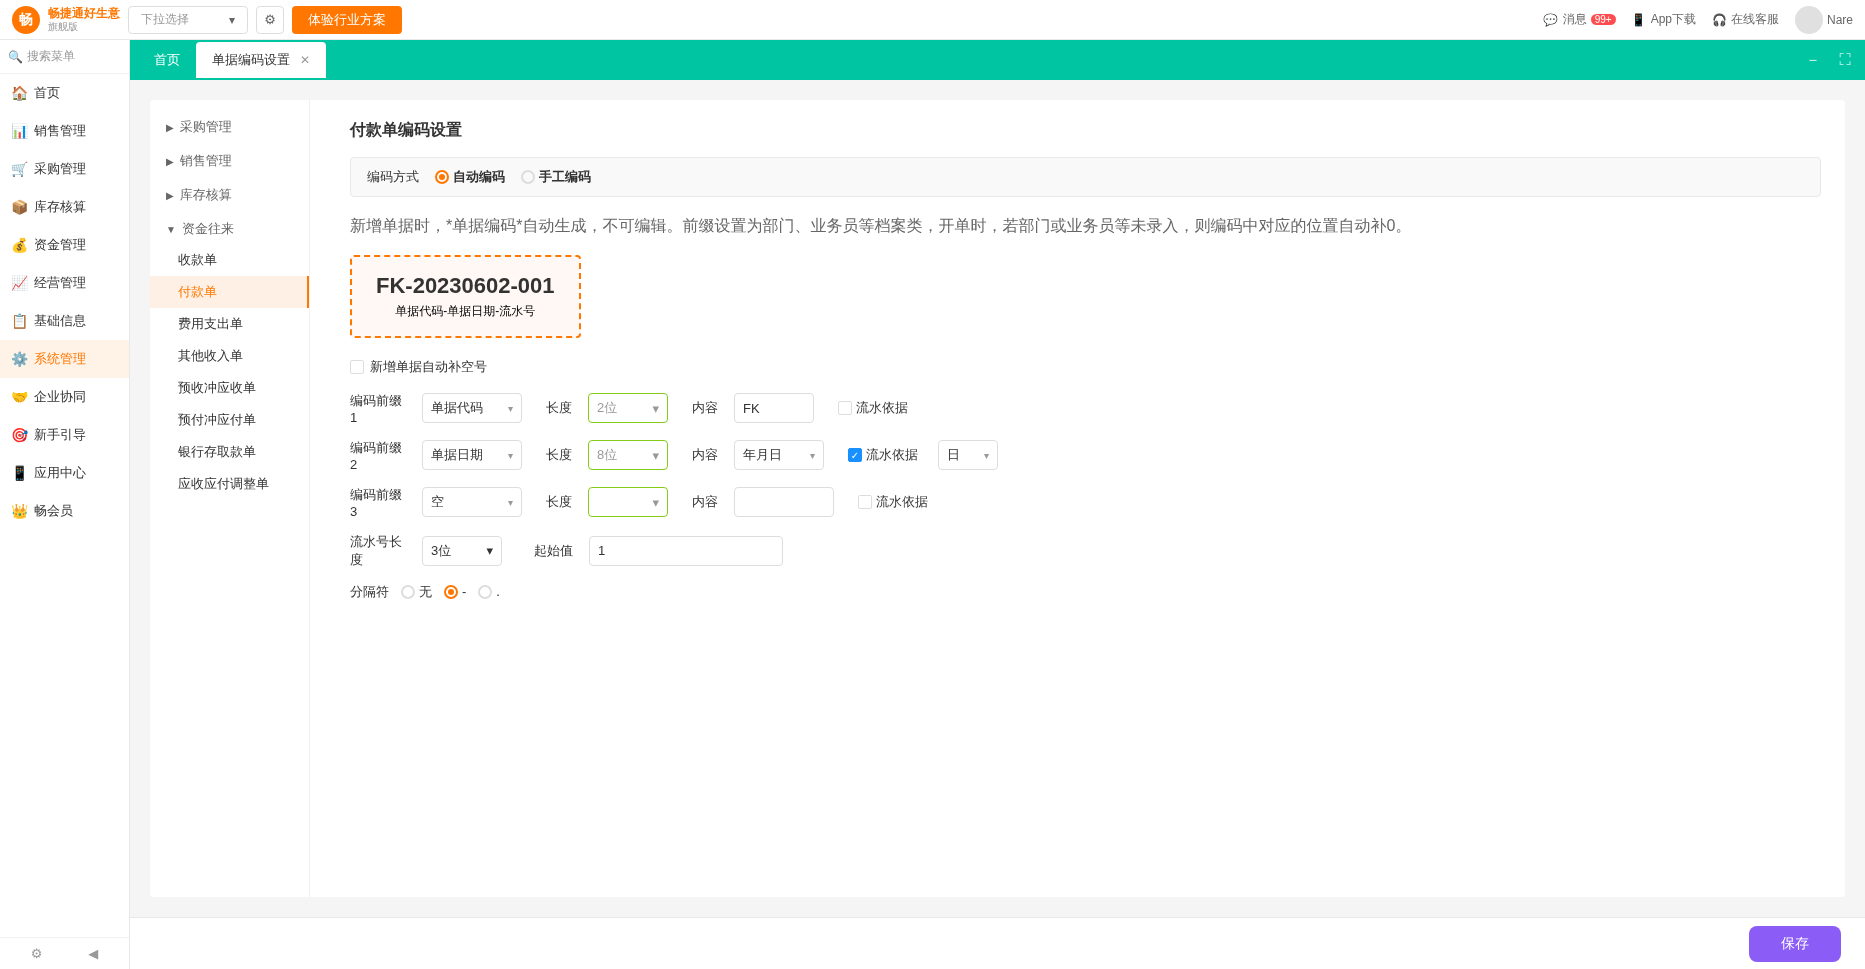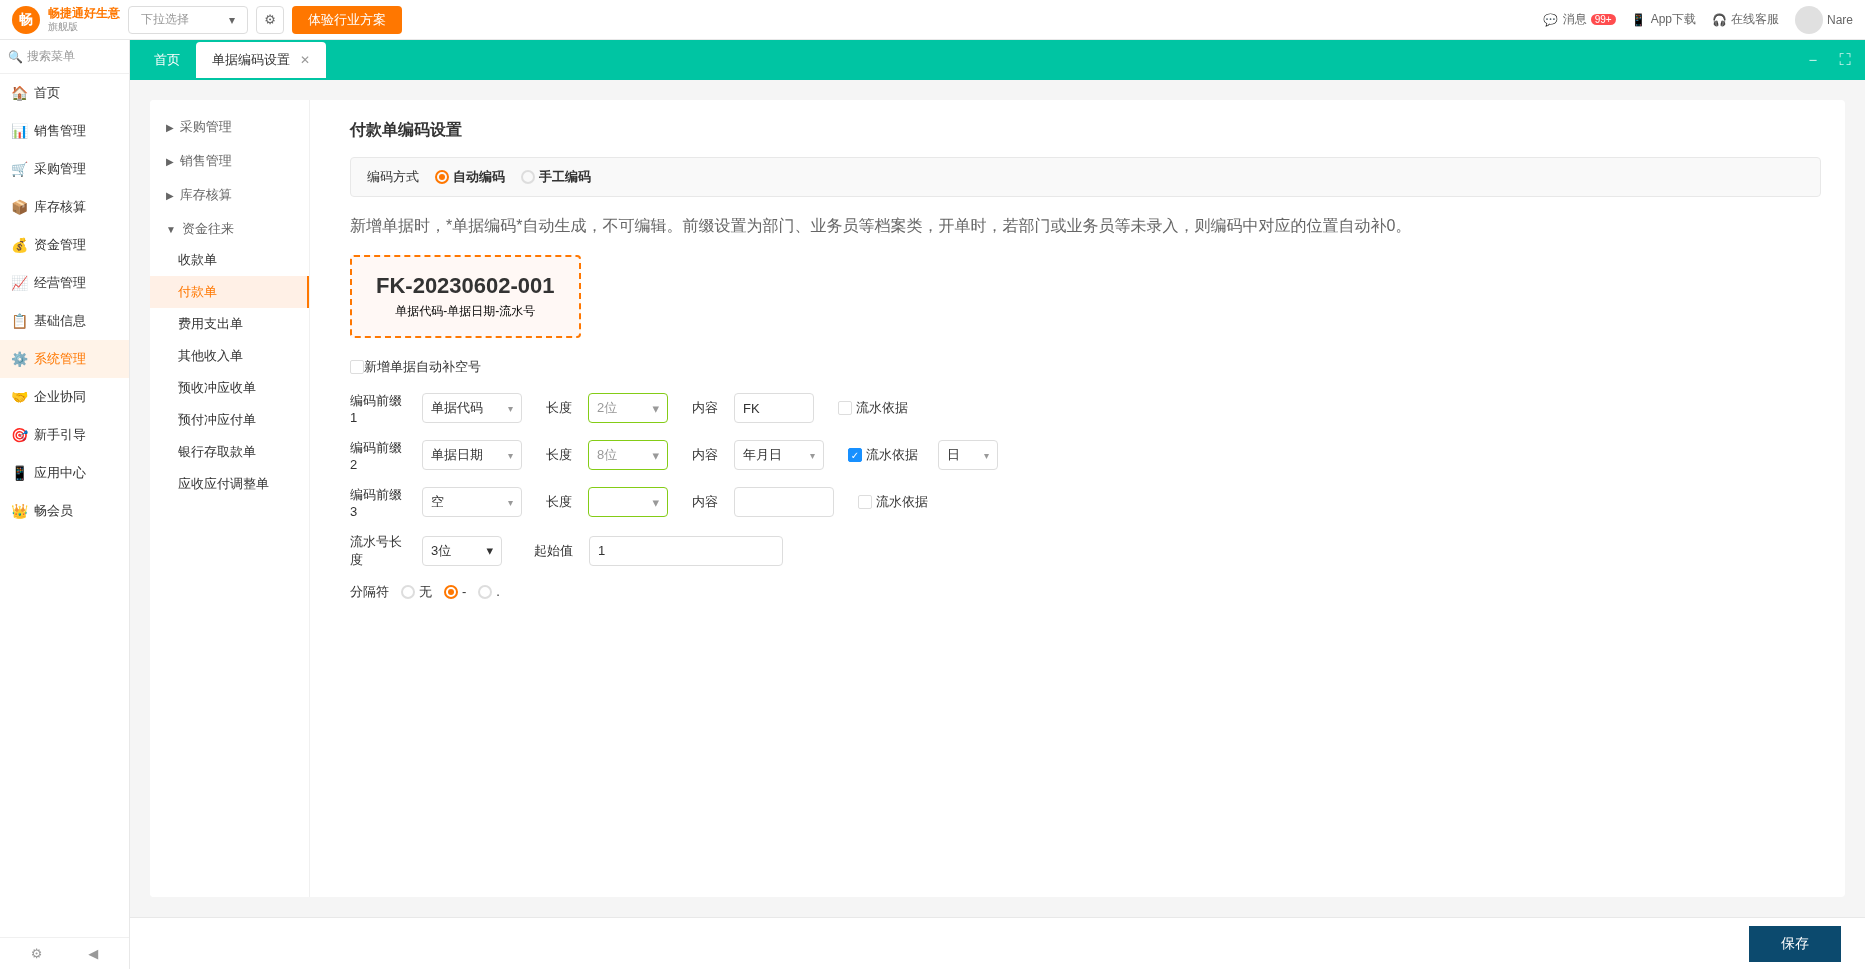--- a/index.html
+++ b/index.html
@@ -70,21 +70,21 @@
 
     
     .notice { color: #666; font-size: 16px; margin-bottom: 16px; line-height: 1.6; }
 
     
     .code-preview { border: 2px dashed #ff7700; background: #fff8f5; border-radius: 4px; padding: 16px 24px; display: inline-block; margin-bottom: 20px; }
     .code-preview-main { font-size: 22px; font-weight: bold; color: #333; }
     .code-preview-sub { font-size: 12px; color: #000000; margin-top: 4px; text-align: center; }
 
     
-    .new-record-row { display: flex; align-items: center; margin-bottom: 16px; font-size: 13px; color: #333; }
+    .new-record-row { display: flex; align-items: center; gap: 6px; margin-bottom: 16px; font-size: 13px; color: #333; }
     .checkbox { width: 14px; height: 14px; border: 1px solid #ddd; border-radius: 2px; display: inline-flex; align-items: center; justify-content: center; cursor: pointer; }
 
     
     .form-row { display: flex; align-items: center; gap: 16px; margin-bottom: 14px; }
     .form-label { color: #333; font-size: 13px; width: 56px; flex-shrink: 0; }
     .form-select { height: 30px; border: 1px solid #ddd; border-radius: 4px; padding: 0 8px; background: #fff; display: flex; align-items: center; justify-content: space-between; cursor: pointer; min-width: 100px; font-size: 13px; color: #333; }
     .form-select .arrow { color: #999; font-size: 10px; }
     .form-length-label { color: #333; font-size: 13px; margin-left: 8px; }
     .form-length-select { height: 30px; border: 1px solid #84cc16; border-radius: 4px; padding: 0 8px; background: #fff; display: flex; align-items: center; justify-content: space-between; cursor: pointer; min-width: 80px; font-size: 13px; color: #999; }
     .form-content-label { color: #333; font-size: 13px; margin-left: 8px; }
@@ -103,21 +103,21 @@
     
     .sep-row { display: flex; align-items: center; gap: 12px; margin-top: 8px; font-size: 13px; color: #333; }
     .sep-option { display: flex; align-items: center; gap: 4px; }
     .sep-radio { width: 14px; height: 14px; border: 2px solid #ddd; border-radius: 50%; display: inline-flex; align-items: center; justify-content: center; cursor: pointer; }
     .sep-radio.checked { border-color: #ff7700; }
     .sep-radio.checked::after { content: ''; width: 6px; height: 6px; background: #ff7700; border-radius: 50%; }
     .sep-dot { color: #333; }
 
     
     .bottom-bar { height: 52px; background: #fff; border-top: 1px solid #e8e8e8; display: flex; align-items: center; justify-content: flex-end; padding: 0 24px; flex-shrink: 0; }
-    .save-btn { background: #0c4a6e; color: #fff; border: none; border-radius: 0; padding: 0 32px; height: 36px; font-size: 14px; cursor: pointer; }
+    .save-btn { background: #8b5cf6; color: #fff; border: none; border-radius: 8px; padding: 0 32px; height: 36px; font-size: 14px; cursor: pointer; }
   </style>
 </head>
 <body>
 
 <div class="topbar">
   <div class="topbar-left">
     <div class="topbar-logo">
       <span>畅</span>
     </div>
     <div style="display:flex;flex-direction:column;line-height:1.2">

